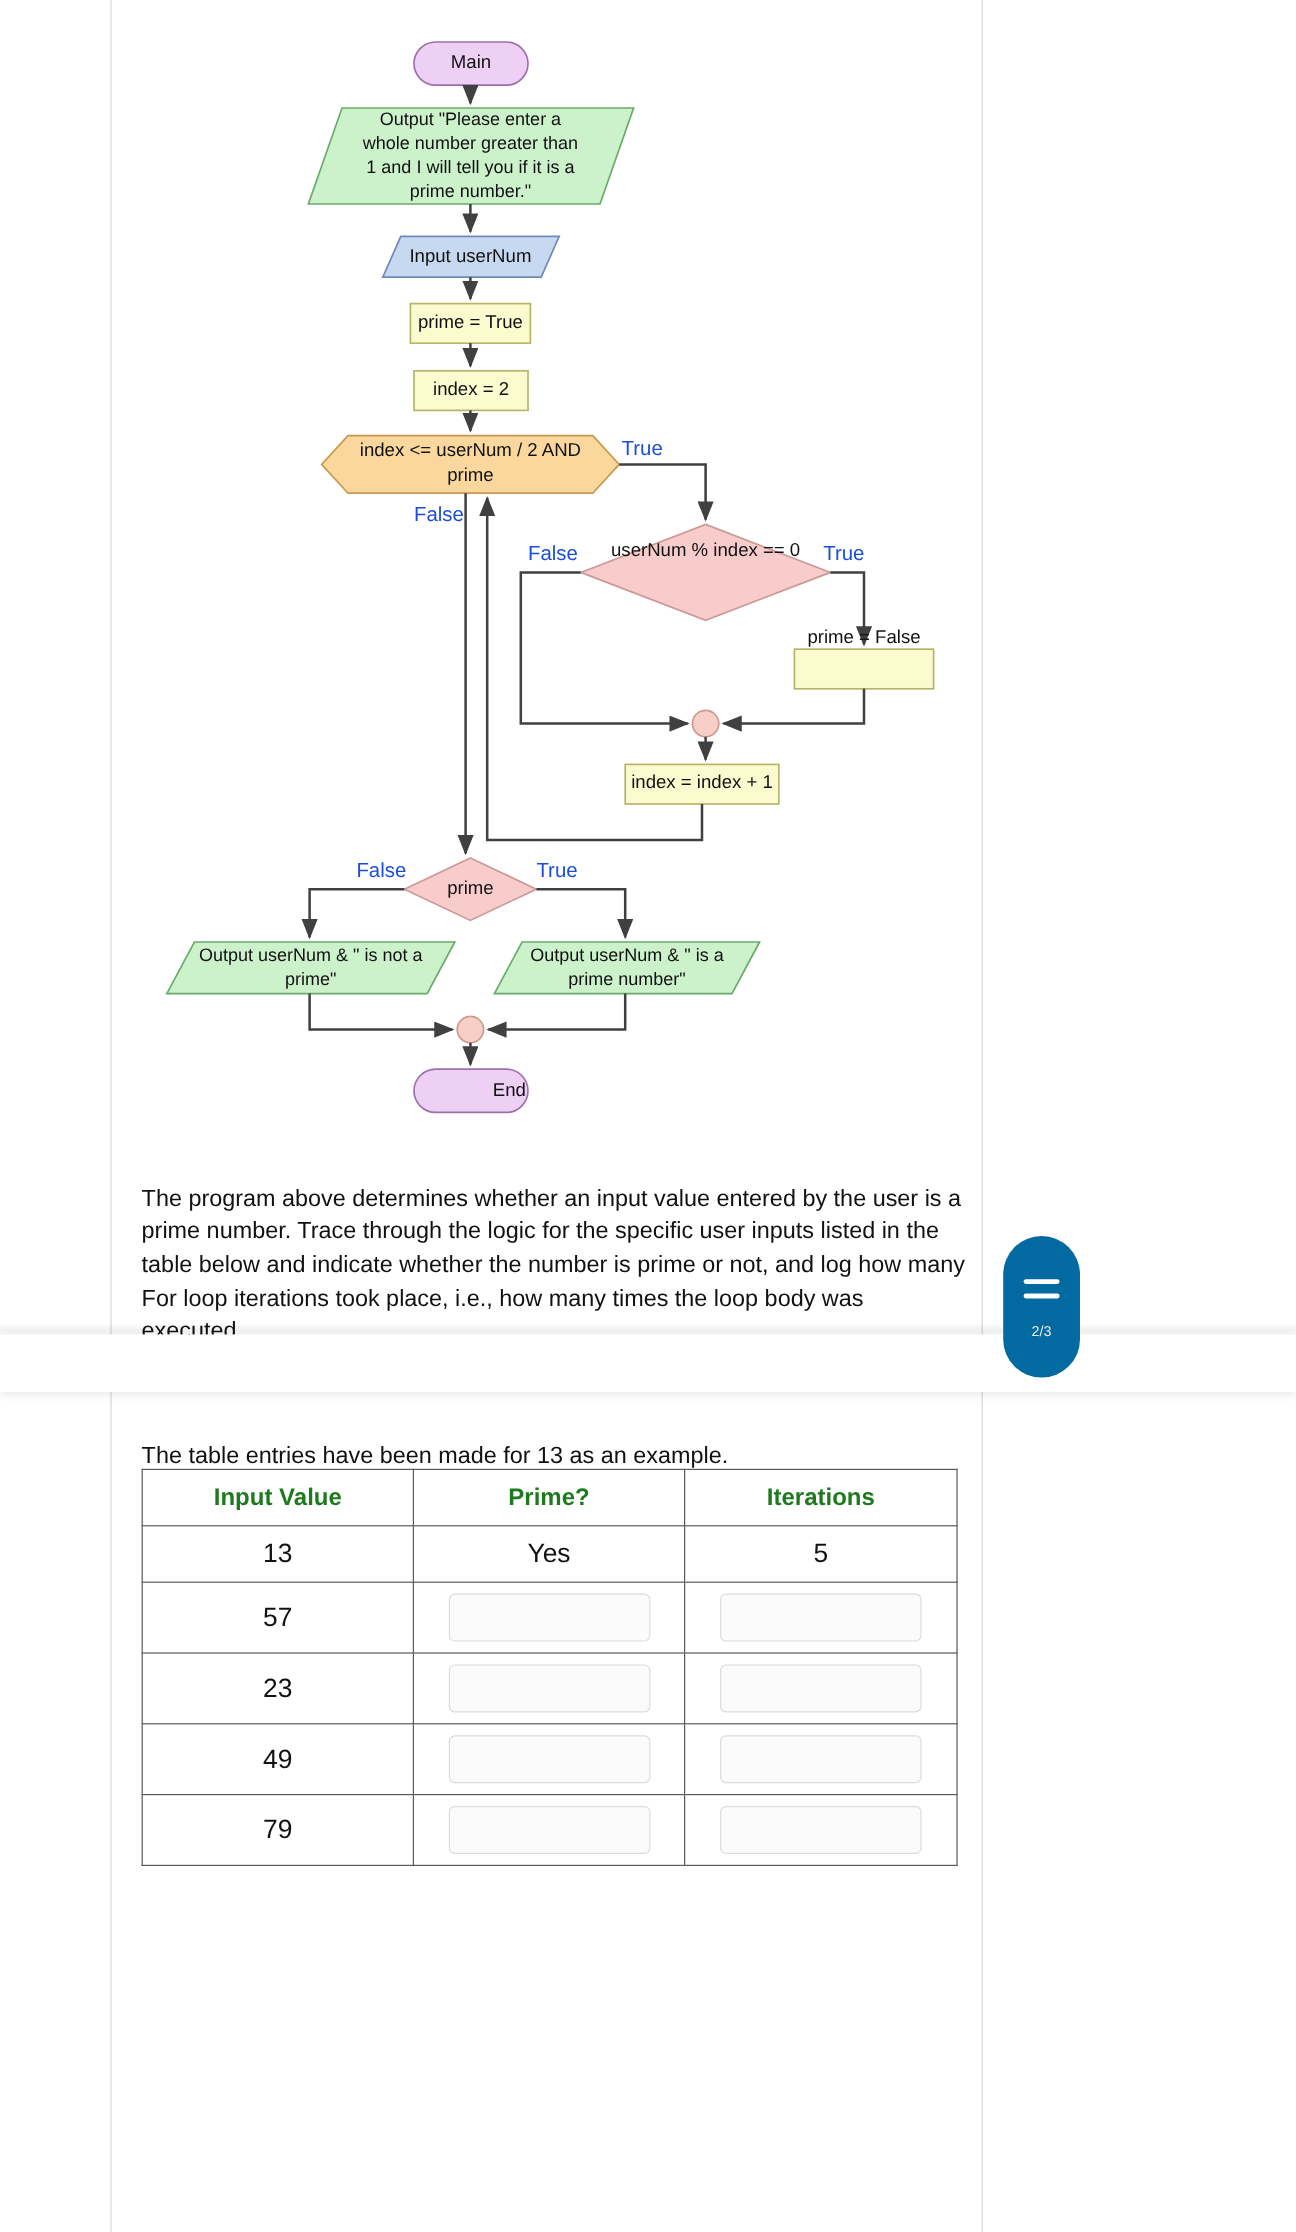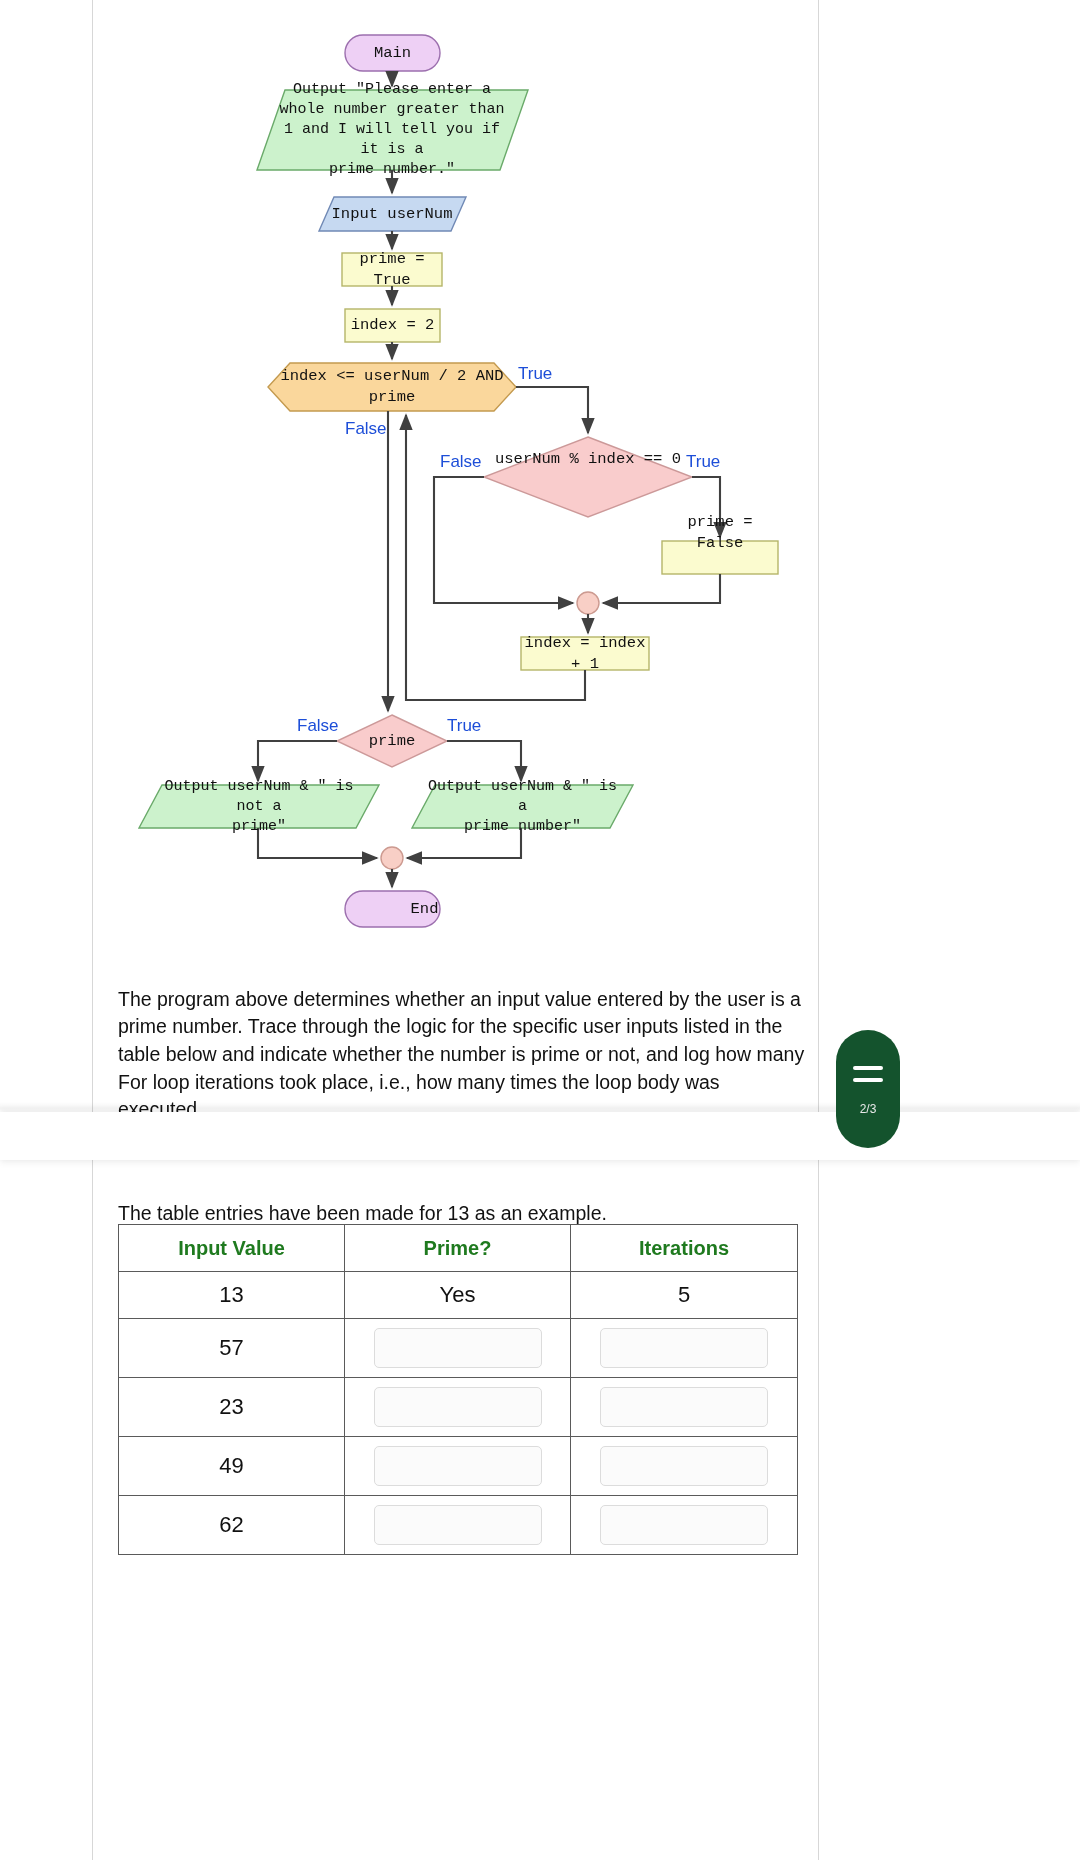--- a/index.html
+++ b/index.html
@@ -40,21 +40,20 @@
     position: absolute;
     display: flex;
     align-items: center;
     justify-content: center;
     text-align: center;
     font-size: 15.5px;
     color: #111111;
     line-height: 1.33;
     pointer-events: none;
     white-space: pre-line;
-    font-family: Liberation Mono, monospace;
   }
   .edge-label {
     position: absolute;
     font-size: 17px;
     color: #1d4ed8;
     white-space: nowrap;
   }
 
   
   .prose {
@@ -96,21 +95,21 @@
   .ghost-2 { left: 382px; top: 1158px; width: 120px; height: 14px; }
 
   
   #scroll-pill {
     position: absolute;
     left: 836px;
     top: 1030px;
     width: 64px;
     height: 118px;
     border-radius: 32px;
-    background: #14532d;
+    background: #0369a1;
     display: flex;
     flex-direction: column;
     align-items: center;
     justify-content: center;
   }
   #scroll-pill .bar {
     width: 30px;
     height: 4px;
     background: #ffffff;
     border-radius: 2px;
@@ -341,21 +340,21 @@
     <tr class="entry-row">
       <td>49</td>
       <td>
         <div class="answer-box"></div>
       </td>
       <td>
         <div class="answer-box"></div>
       </td>
     </tr>
     <tr class="entry-row">
-      <td>62</td>
+      <td>79</td>
       <td>
         <div class="answer-box"></div>
       </td>
       <td>
         <div class="answer-box"></div>
       </td>
     </tr>
   </tbody>
 </table>
 

